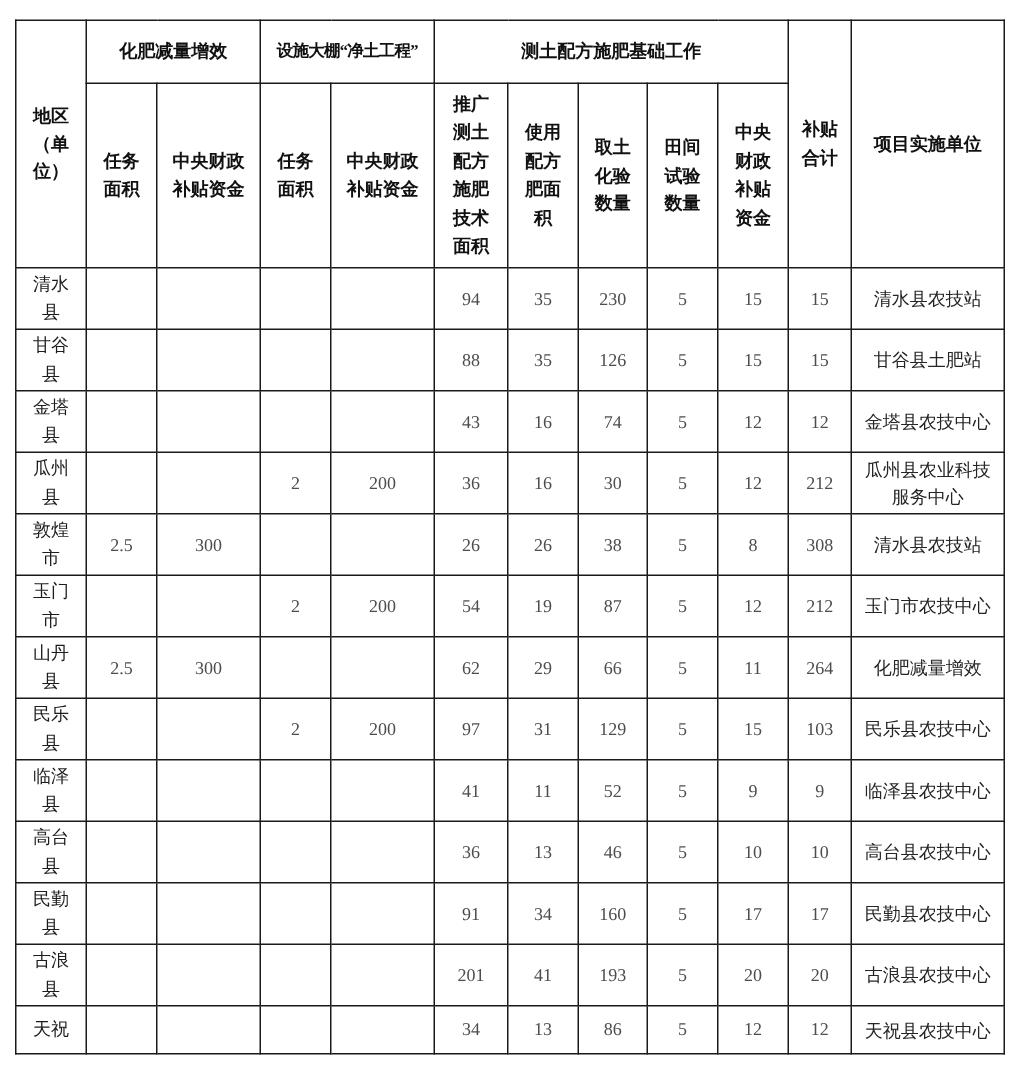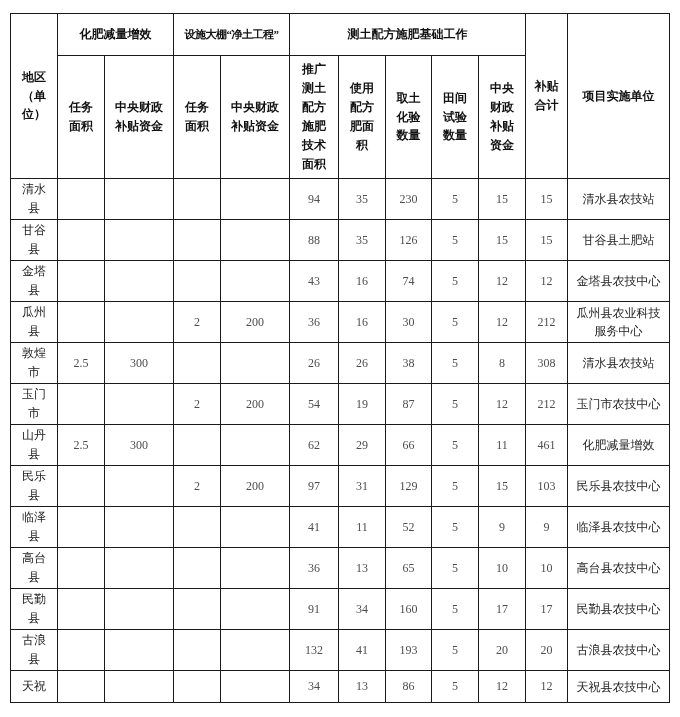--- a/index.html
+++ b/index.html
@@ -212,21 +212,21 @@
 县</td>
           <td class="num">2.5</td>
           <td class="num">300</td>
           <td class="num"></td>
           <td class="num"></td>
           <td class="num">62</td>
           <td class="num">29</td>
           <td class="num">66</td>
           <td class="num">5</td>
           <td class="num">11</td>
-          <td class="num">461</td>
+          <td class="num">264</td>
           <td class="unit">化肥减量增效</td>
         </tr>
         <tr>
           <td class="region">民乐
 县</td>
           <td class="num"></td>
           <td class="num"></td>
           <td class="num">2</td>
           <td class="num">200</td>
           <td class="num">97</td>
@@ -254,21 +254,21 @@
         </tr>
         <tr>
           <td class="region">高台
 县</td>
           <td class="num"></td>
           <td class="num"></td>
           <td class="num"></td>
           <td class="num"></td>
           <td class="num">36</td>
           <td class="num">13</td>
-          <td class="num">65</td>
+          <td class="num">46</td>
           <td class="num">5</td>
           <td class="num">10</td>
           <td class="num">10</td>
           <td class="unit">高台县农技中心</td>
         </tr>
         <tr>
           <td class="region">民勤
 县</td>
           <td class="num"></td>
           <td class="num"></td>
@@ -282,21 +282,21 @@
           <td class="num">17</td>
           <td class="unit">民勤县农技中心</td>
         </tr>
         <tr>
           <td class="region">古浪
 县</td>
           <td class="num"></td>
           <td class="num"></td>
           <td class="num"></td>
           <td class="num"></td>
-          <td class="num">132</td>
+          <td class="num">201</td>
           <td class="num">41</td>
           <td class="num">193</td>
           <td class="num">5</td>
           <td class="num">20</td>
           <td class="num">20</td>
           <td class="unit">古浪县农技中心</td>
         </tr>
         <tr>
           <td class="region">天祝</td>
           <td class="num"></td>

